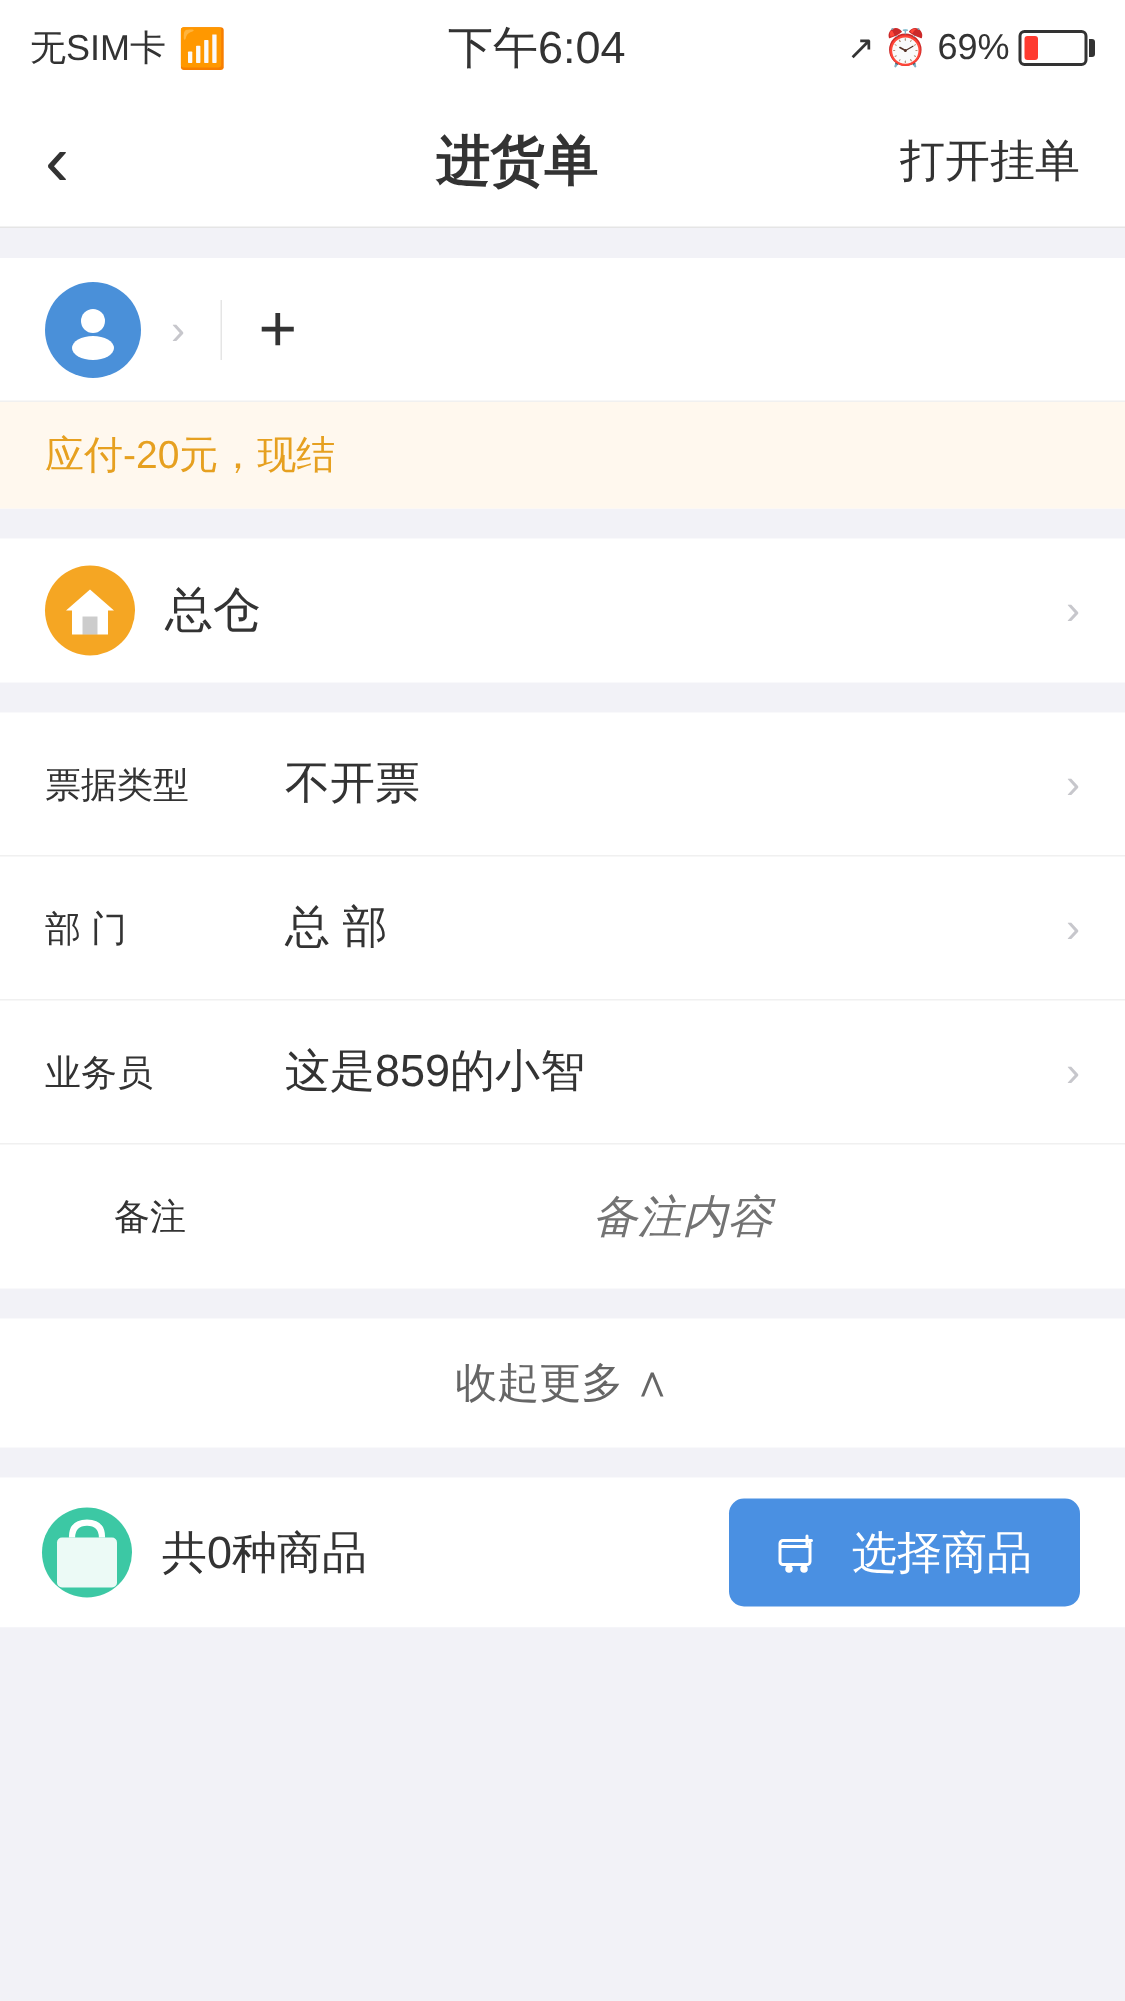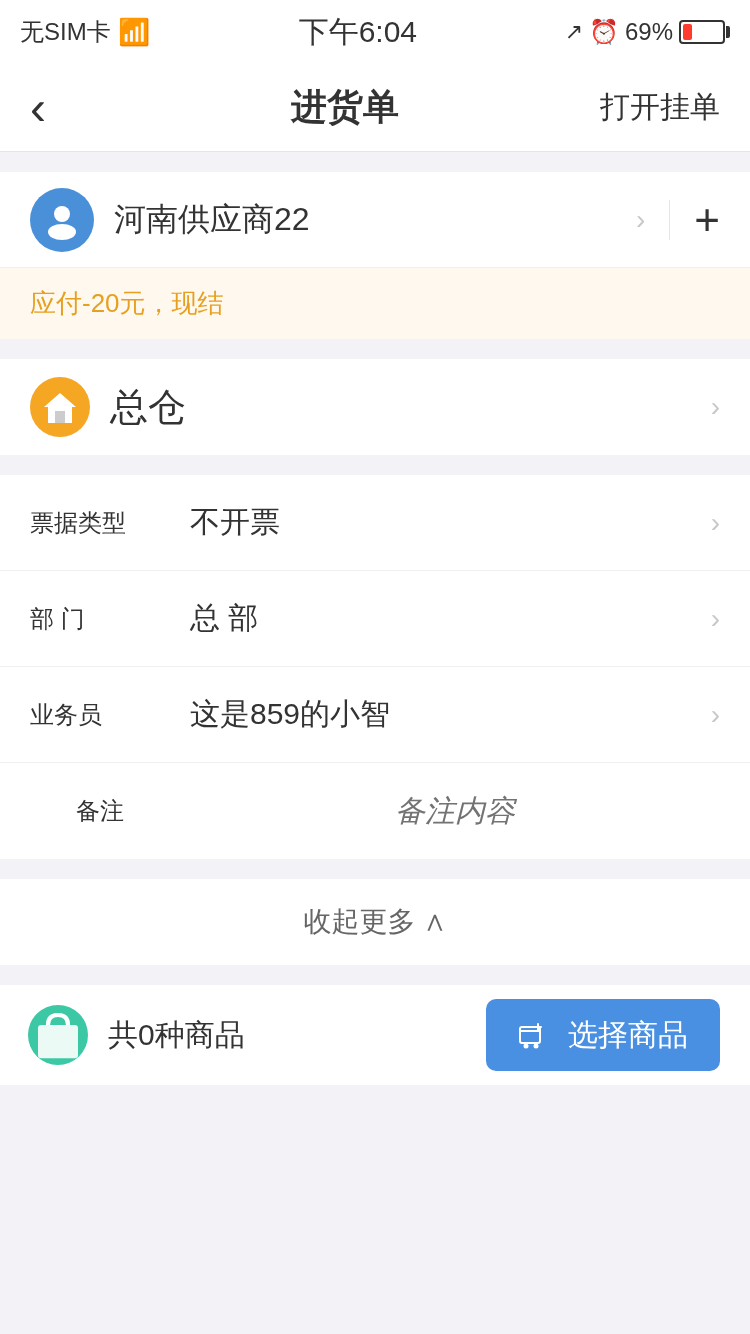--- a/index.html
+++ b/index.html
@@ -135,21 +135,21 @@
       background: #f5a623;
       display: flex;
       align-items: center;
       justify-content: center;
       margin-right: 20px;
       flex-shrink: 0;
     }
     .warehouse-icon svg { width: 36px; height: 36px; }
     .warehouse-name {
       flex: 1;
-      font-size: 38px;
+      font-size: 32px;
       color: #333;
     }
 
     
     .form-section {
       background: #fff;
       margin-top: 20px;
     }
     .form-row {
       display: flex;
@@ -297,21 +297,20 @@
 <div class="section-gap"></div>
 
 <div class="card">
   <div class="supplier-row">
     <div class="supplier-avatar">
       <svg viewBox="0 0 40 40" fill="white">
         <circle cx="20" cy="14" r="8"></circle>
         <ellipse cx="20" cy="32" rx="14" ry="8"></ellipse>
       </svg>
     </div>
-    <span class="supplier-name">河南供应商22</span>
     <span class="chevron">›</span>
     <div class="supplier-divider"></div>
     <span class="supplier-add">+</span>
   </div>
 
   <div class="notice-banner">应付-20元，现结</div>
 </div>
 
 <div class="warehouse-row card">
   <div class="warehouse-icon">

